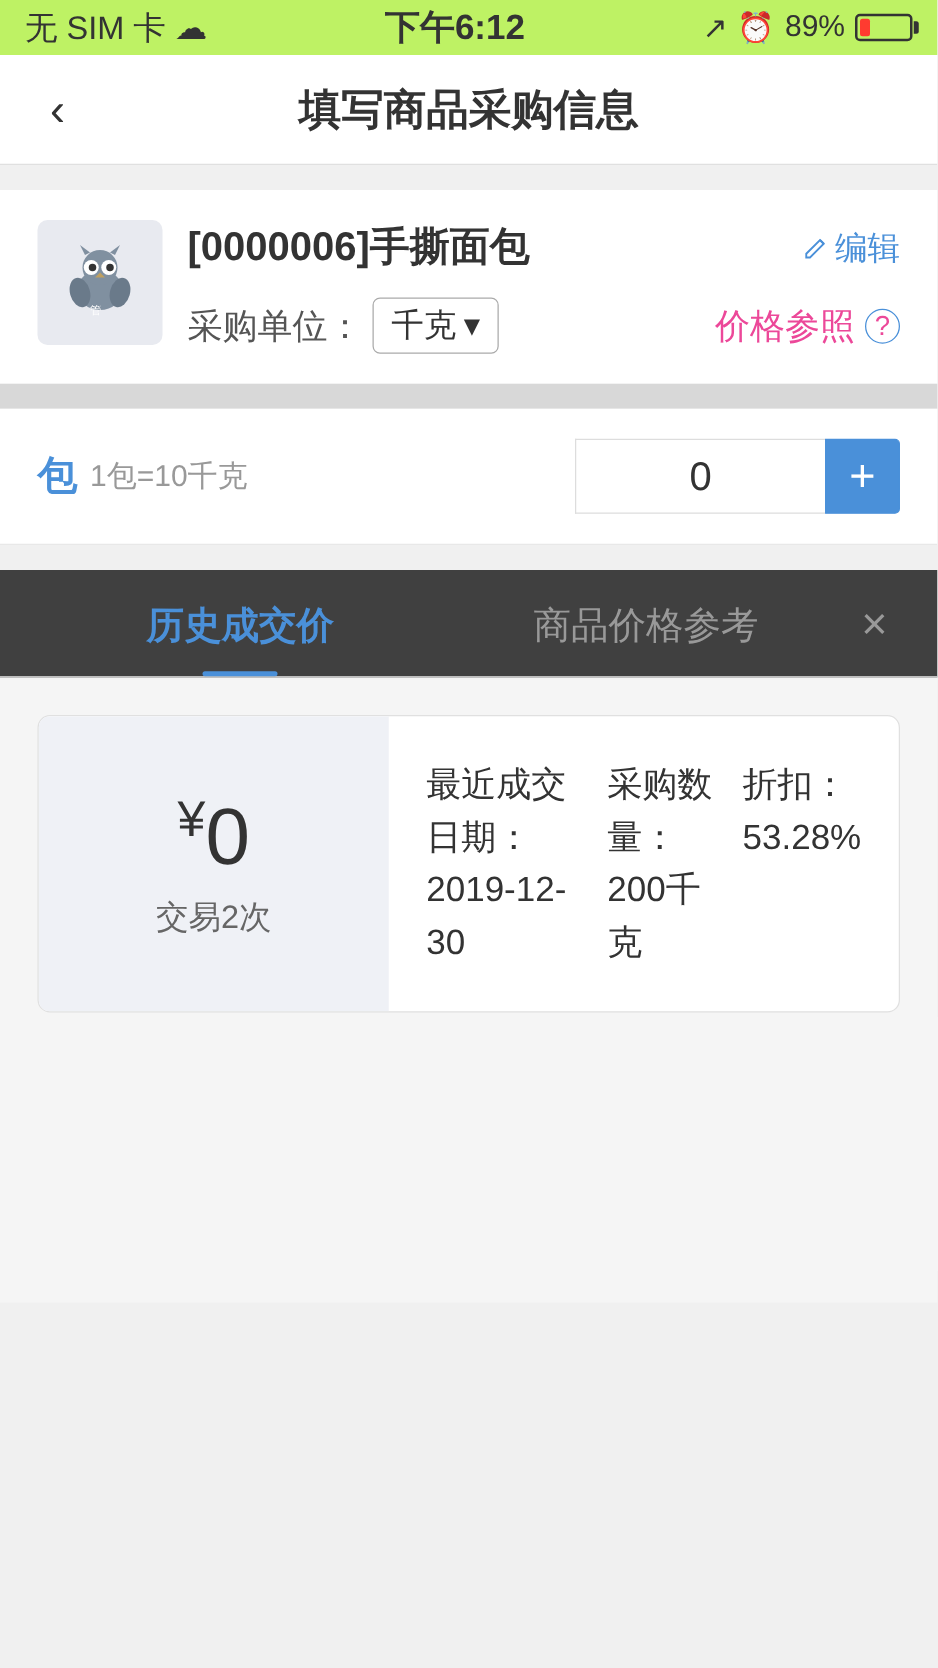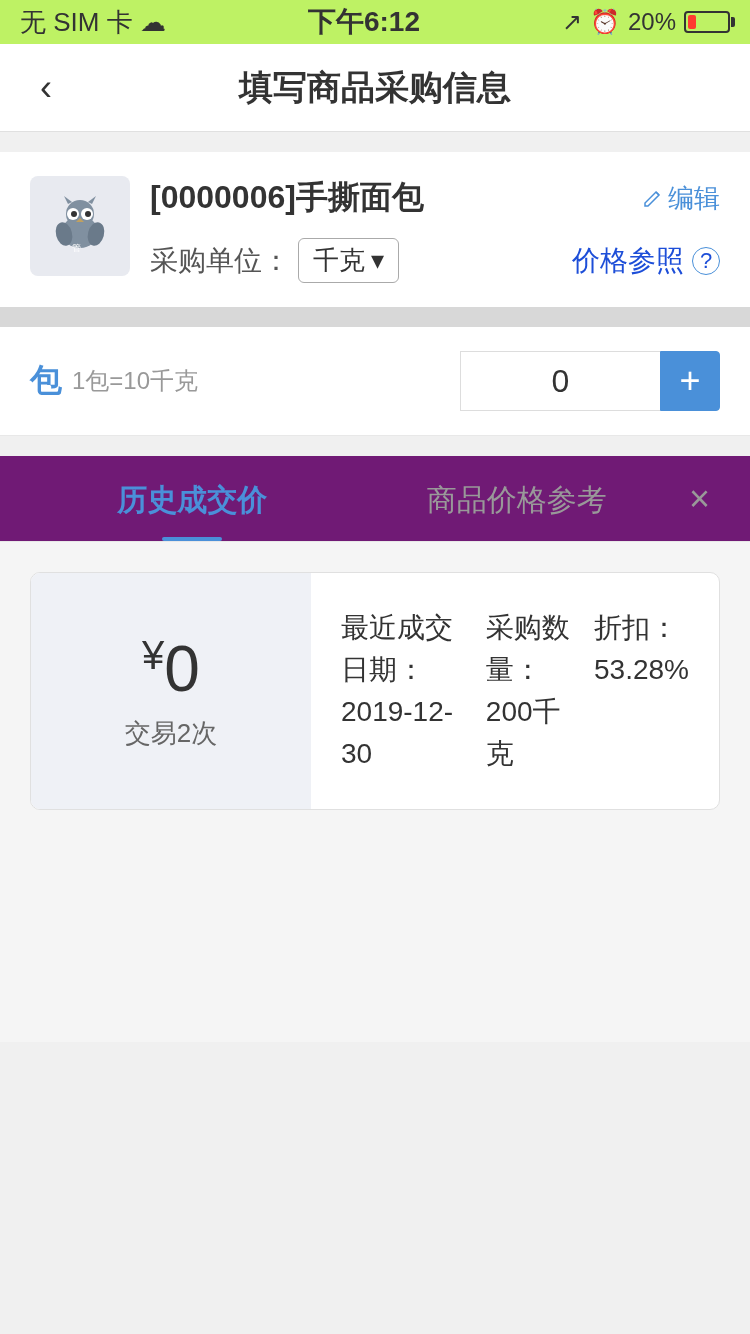--- a/index.html
+++ b/index.html
@@ -148,21 +148,21 @@
       padding: 4px 14px;
       font-size: 26px;
       color: #333;
       display: flex;
       align-items: center;
       gap: 6px;
       cursor: pointer;
     }
     .price-ref {
       font-size: 28px;
-      color: #1d4ed8;
+      color: #ec4899;
       display: flex;
       align-items: center;
       gap: 8px;
       cursor: pointer;
     }
 
     
     .divider-gray {
       height: 20px;
       background: #d8d8d8;
@@ -217,21 +217,21 @@
       font-size: 36px;
       display: flex;
       align-items: center;
       justify-content: center;
       cursor: pointer;
       border-radius: 0 4px 4px 0;
     }
 
     
     .tab-bar {
-      background: #701a75;
+      background: #404040;
       margin-top: 20px;
       display: flex;
       align-items: center;
       border-bottom: 1px solid #e8e8e8;
       padding: 0 30px;
       position: relative;
     }
     .tab-item {
       flex: 1;
       text-align: center;
@@ -321,21 +321,21 @@
 <body>
 
 <div class="status-bar">
   <div class="status-left">
     <span>无 SIM 卡 ☁</span>
   </div>
   <div class="status-center">下午6:12</div>
   <div class="status-right">
     <span>↗</span>
     <span>⏰</span>
-    <span>20%</span>
+    <span>89%</span>
     <div class="battery">
       <div class="battery-fill"></div>
     </div>
   </div>
 </div>
 
 <div class="nav-bar">
   <div class="nav-back">‹</div>
   <div class="nav-title">填写商品采购信息</div>
 </div>

